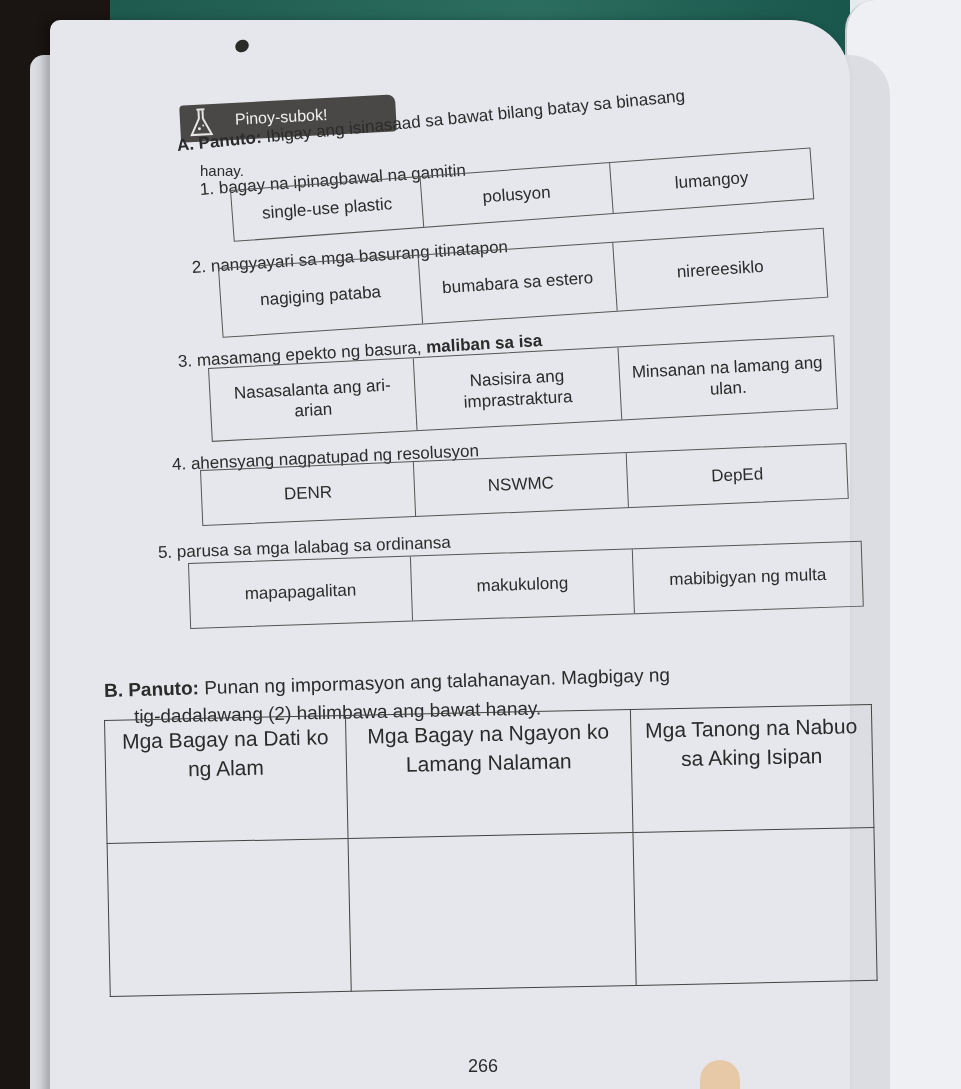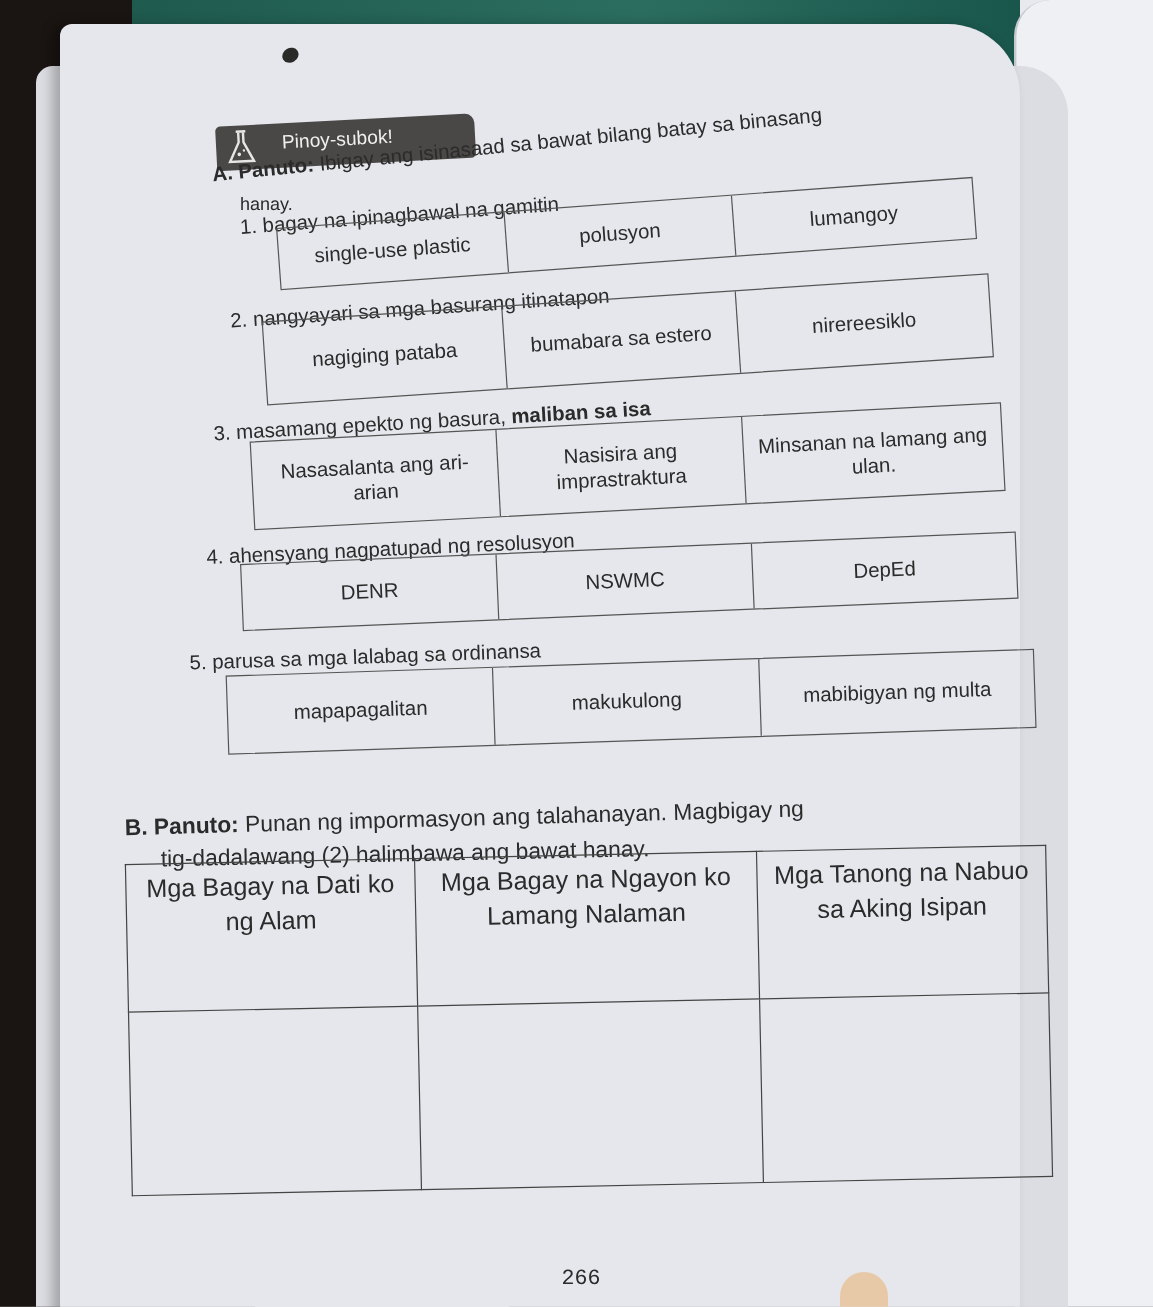--- a/index.html
+++ b/index.html
@@ -63,21 +63,21 @@
     position:absolute; left:104px; top:720px; width:768px; height:275px;
     transform:rotate(-1.2deg); transform-origin:left top;
     border-collapse:collapse;
   }
   .kwl td, .kwl th {
     border:1px solid #444; font-weight:normal; font-size:21px; text-align:center;
     vertical-align:top; padding:6px 4px; line-height:1.4;
   }
   .kwl th { height:110px; }
   .page-number {
-    position:absolute; left:468px; top:1056px; font-size:18px; color:#2b2b2b;font-family:Liberation Mono, monospace;
+    position:absolute; left:468px; top:1056px; font-size:18px; color:#2b2b2b;
   }
   .finger {
     position:absolute; left:700px; top:1060px; width:40px; height:40px;
     background:#e7c9a8; border-radius:50% 50% 0 0;
   }
 </style>
 </head>
 <body>
 
 <div class="bg-green"></div>

